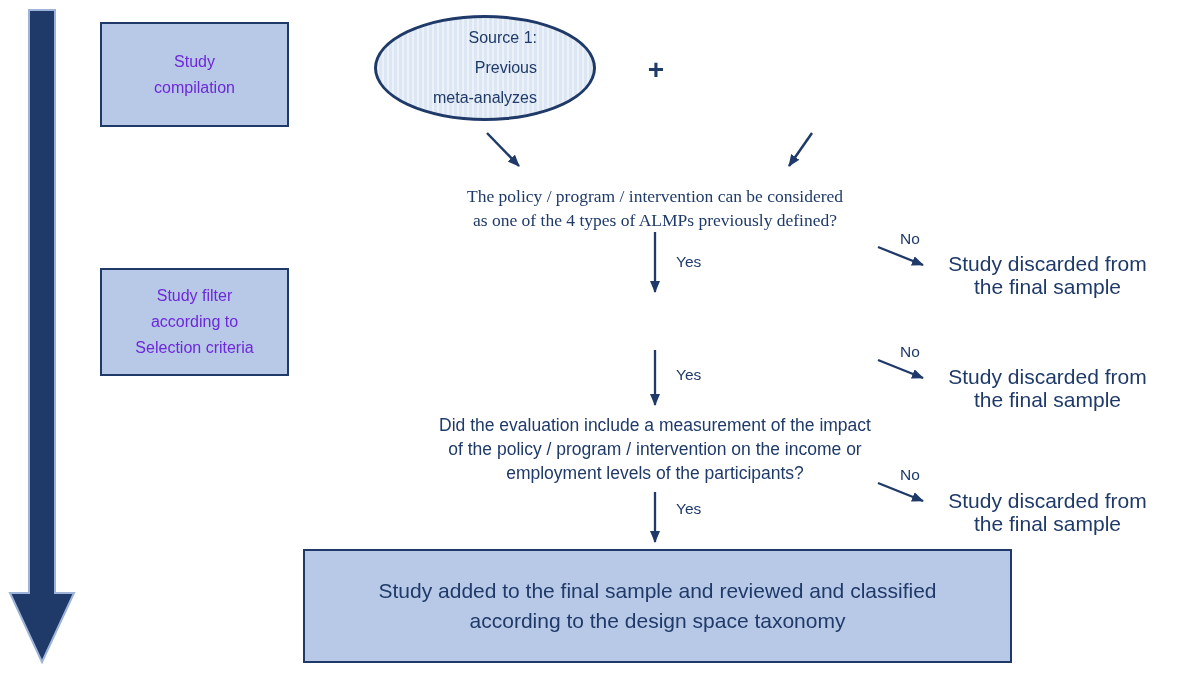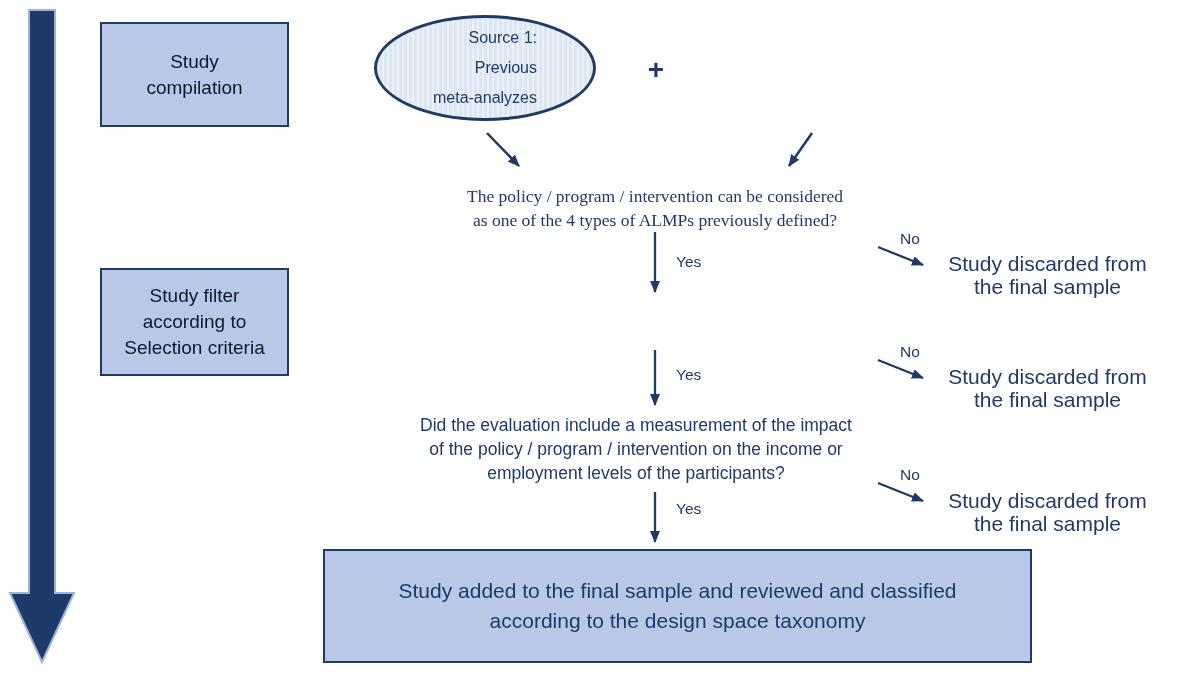--- a/index.html
+++ b/index.html
@@ -14,23 +14,23 @@
   }
   .pre { white-space: pre-line; }
   .stage-box {
     position: absolute;
     background: #b8c9e8;
     border: 2.5px solid #1f3a68;
     display: flex;
     align-items: center;
     justify-content: center;
     text-align: center;
-    font-size: 19px;
+    font-size: 16px;
     line-height: 26px;
-    color: #0f172a;
+    color: #6d28d9;
   }
   .ellipse {
     position: absolute;
     background:
       repeating-linear-gradient(90deg, rgba(255,255,255,0.45) 0 2px, rgba(255,255,255,0) 2px 5px),
       #dde7f4;
     border: 3px solid #1f3a68;
     border-radius: 50%;
     display: flex;
     align-items: center;
@@ -70,21 +70,20 @@
     position: absolute;
     background: #b8c9e8;
     border: 2.5px solid #1f3a68;
     display: flex;
     align-items: center;
     justify-content: center;
     text-align: center;
     font-size: 21px;
     line-height: 30px;
     color: #1f3a68;
-    margin-left: 20px;
   }
   svg.overlay {
     position: absolute;
     left: 0; top: 0;
     width: 1200px; height: 675px;
     pointer-events: none;
   }
 </style>
 </head>
 <body>
@@ -139,21 +138,21 @@
   <div class="yn-label" style="left:676px; top:253px;">Yes</div>
   <div class="yn-label" style="left:900px; top:230px;">No</div>
   <div class="discard pre" style="left:945px; top:252px; width:205px;">Study discarded from
 the final sample</div>
 
   <div class="yn-label" style="left:676px; top:366px;">Yes</div>
   <div class="yn-label" style="left:900px; top:343px;">No</div>
   <div class="discard pre" style="left:945px; top:365px; width:205px;">Study discarded from
 the final sample</div>
 
-  <div class="question pre" style="left:336px; top:413px; width:600px;">Did the evaluation include a measurement of the impact
+  <div class="question pre" style="left:355px; top:413px; width:600px;">Did the evaluation include a measurement of the impact
 of the policy / program / intervention on the income or
 employment levels of the participants?</div>
   <div class="yn-label" style="left:676px; top:500px;">Yes</div>
   <div class="yn-label" style="left:900px; top:466px;">No</div>
   <div class="discard pre" style="left:945px; top:489px; width:205px;">Study discarded from
 the final sample</div>
 
   <div class="final-box" style="left:303px; top:549px; width:705px; height:110px;">
     <span class="pre">Study added to the final sample and reviewed and classified
 according to the design space taxonomy</span>

